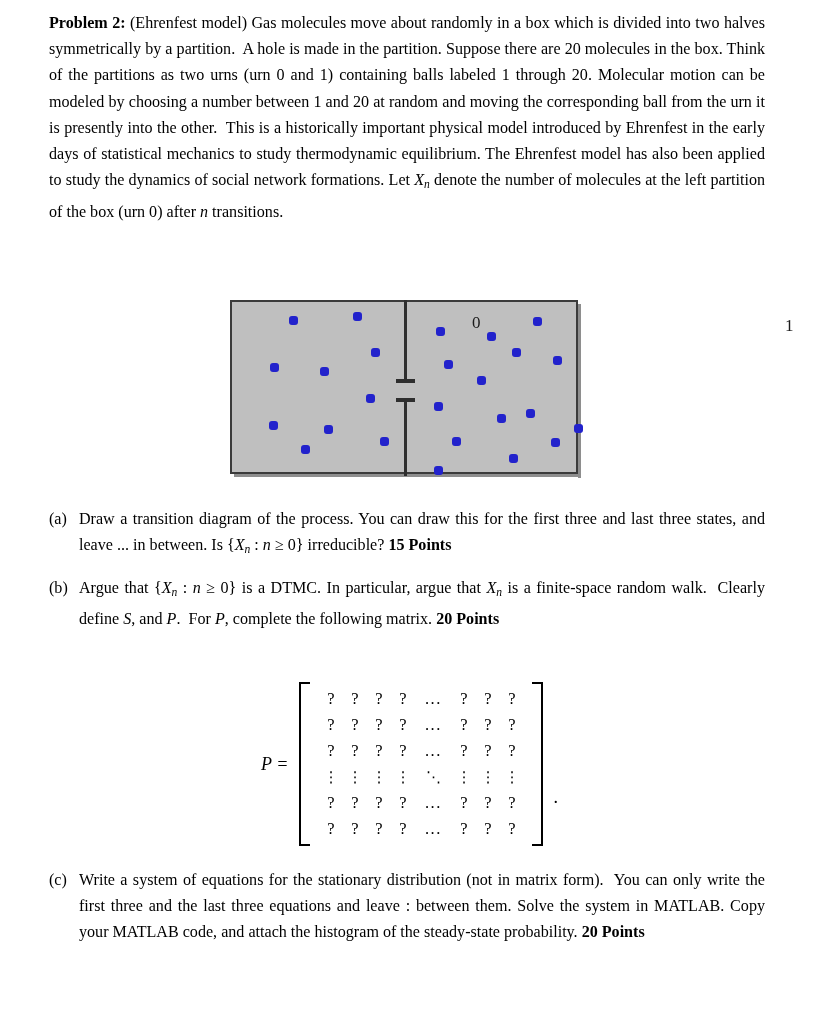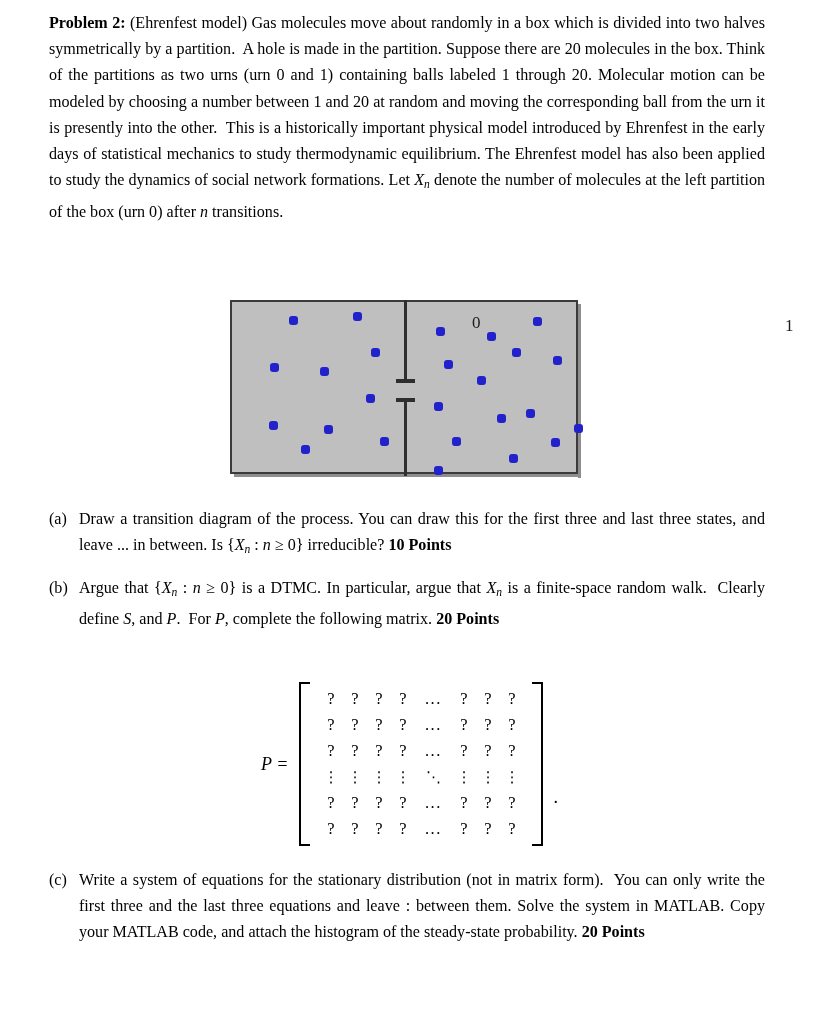--- a/index.html
+++ b/index.html
@@ -264,21 +264,21 @@
         <div class="molecule" style="left: 574px; top: 128px; background: rgb(34, 34, 204);"></div>
         <div class="molecule" style="left: 434px; top: 170px; background: rgb(34, 34, 204);"></div>
       </div>
   </div>
 
   <div class="part part-a">
     <div class="part-row">
       <div class="part-tag">(a)</div>
       <div class="part-text">Draw a transition diagram of the process. You can draw this for the first three and last
       three states, and leave&nbsp;... in between. Is {<span class="var">X</span><span class="sub">n</span> : <span class="var">n</span> ≥ 0} irreducible?
-      <b>10 Points</b></div>
+      <b>15 Points</b></div>
     </div>
   </div>
 
   <div class="part part-b">
     <div class="part-row">
       <div class="part-tag">(b)</div>
       <div class="part-text">Argue that {<span class="var">X</span><span class="sub">n</span> : <span class="var">n</span> ≥ 0} is a DTMC. In particular, argue that <span class="var">X</span><span class="sub">n</span> is a finite-space
       random walk.&nbsp; Clearly define <span class="var">S</span>, and <span class="var">P</span>.&nbsp; For <span class="var">P</span>, complete the following matrix.
       <b>20 Points</b></div>
     </div>

